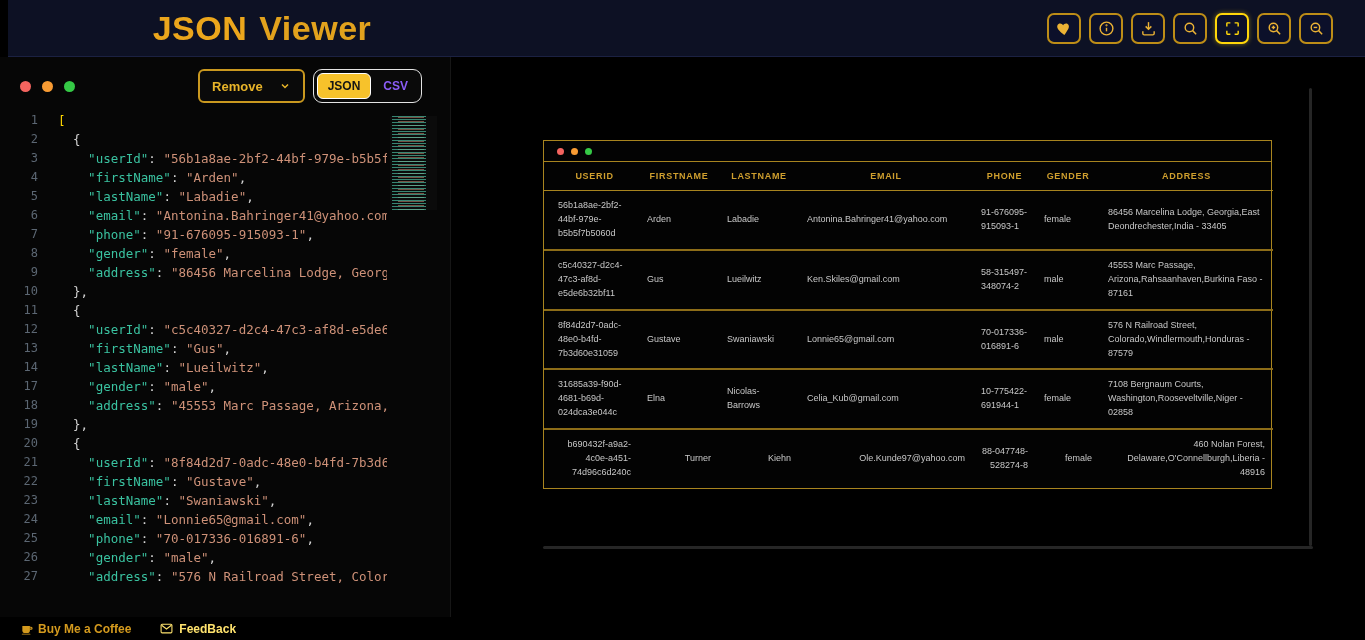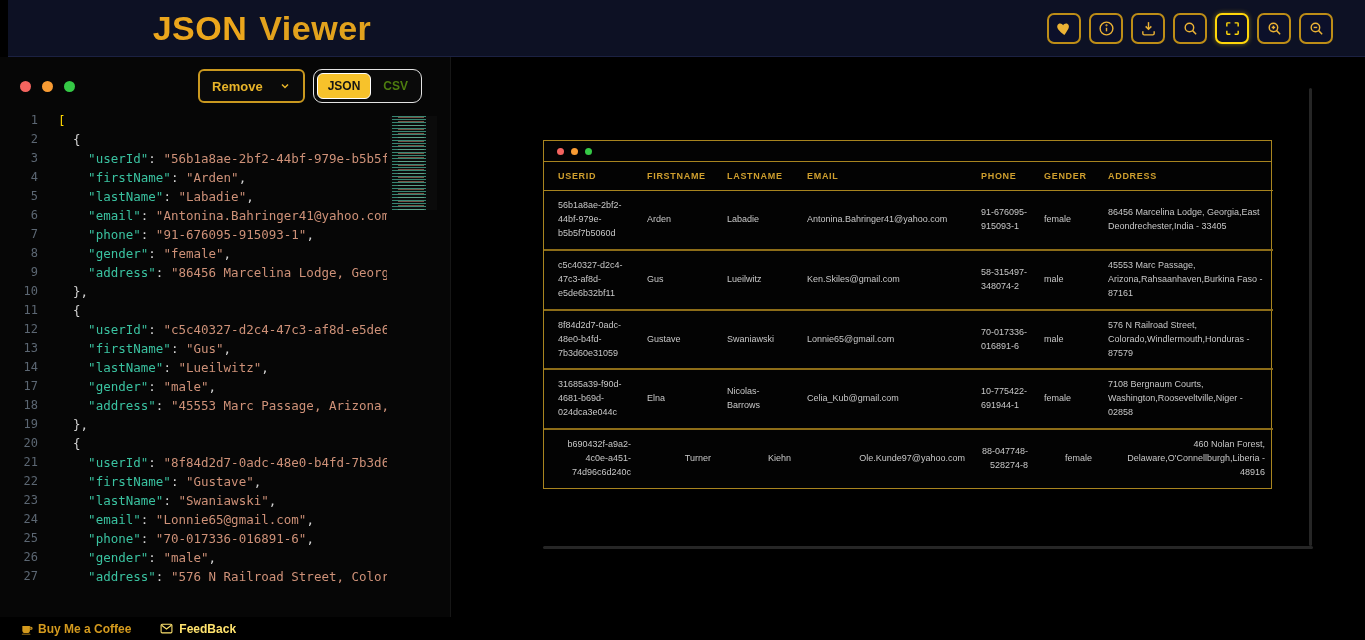--- a/index.html
+++ b/index.html
@@ -29,21 +29,21 @@
   .dot { width:11px; height:11px; border-radius:50%; }
   .dot.red{ background:#f4645f; } .dot.orange{ background:#f89b33; } .dot.green{ background:#35c946; }
   .panel-controls { margin-left:auto; margin-right:28px; display:flex; align-items:center; gap:8px; }
   .remove-btn { display:flex; align-items:center; gap:16px; height:34px; padding:0 12px;
     border:2px solid #c9981f; border-radius:6px; background:#0a0a0a;
     color:#e8b429; font-size:13px; font-weight:700; cursor:pointer; }
   .format-toggle { display:flex; align-items:center; gap:2px; padding:3px;
     border:1px solid #e3e3e3; border-radius:9px; background:#0a0a0a; }
   .chip { font-size:12px; font-weight:700; padding:5px 10px; border-radius:6px; cursor:pointer; }
   .chip.json { background:#f7c22b; color:#151515; border:1px solid #fff; }
-  .chip.csv  { background:transparent; color:#4d7c0f; }
+  .chip.csv  { background:transparent; color:#8b5cf6; }
 
   .editor { position:relative; margin-top:4px; width:387px; height:502px;
     overflow:hidden; font-family:"DejaVu Sans Mono", monospace;
     font-size:12.5px; line-height:19px; }
   .code-line { display:flex; white-space:pre; }
   .ln { flex:none; width:38px; text-align:right; margin-right:20px;
     color:#5c6773; font-size:12px; }
   .tok-b { color:#ffd700; }
   .tok-p { color:#d4d4d4; }
   .tok-k { color:#3ac2a0; }
@@ -62,21 +62,21 @@
   .right-panel { position:absolute; top:57px; left:452px; width:913px; height:560px; background:#000; }
   .preview-window { position:absolute; left:91px; top:83px; width:729px;
     border:1px solid #a8841f; background:#030303; }
   .preview-titlebar { height:21px; border-bottom:1px solid #a8841f;
     display:flex; align-items:center; gap:7px; padding-left:13px; }
   .pdot { width:7px; height:7px; border-radius:50%; }
   .pdot.red{ background:#f4645f; } .pdot.orange{ background:#f89b33; } .pdot.green{ background:#35c946; }
 
   table.preview { width:100%; border-collapse:collapse; table-layout:fixed; }
   table.preview thead th { font-size:9px; font-weight:700; letter-spacing:.7px;
-    color:#cf9f2e; text-align:left; padding:9px 8px; border-bottom:1px solid #a8841f; }
+    color:#cf9f2e; text-align:center; padding:9px 8px; border-bottom:1px solid #a8841f; }
   table.preview th:first-child, table.preview td:first-child { padding-left:14px; }
   table.preview tbody td { font-size:9px; color:#c8c8c8; padding:8px;
     line-height:1.55; vertical-align:middle; overflow-wrap:break-word; }
   table.preview tbody tr { border-bottom:2px solid #8d6d18; }
   table.preview tbody tr:last-child { border-bottom:none;text-align:right; }
 
   .h-scrollbar { position:absolute; left:91px; top:489px; width:770px; height:3px;
     background:#262626; border-radius:2px; }
   .v-scrollbar { position:absolute; left:857px; top:31px; width:3px; height:458px;
     background:#262626; border-radius:2px; }

